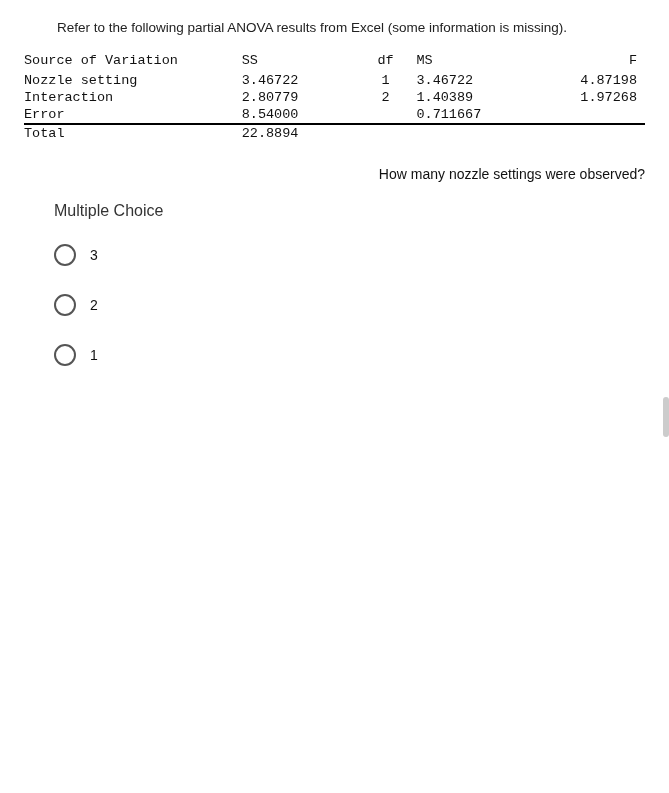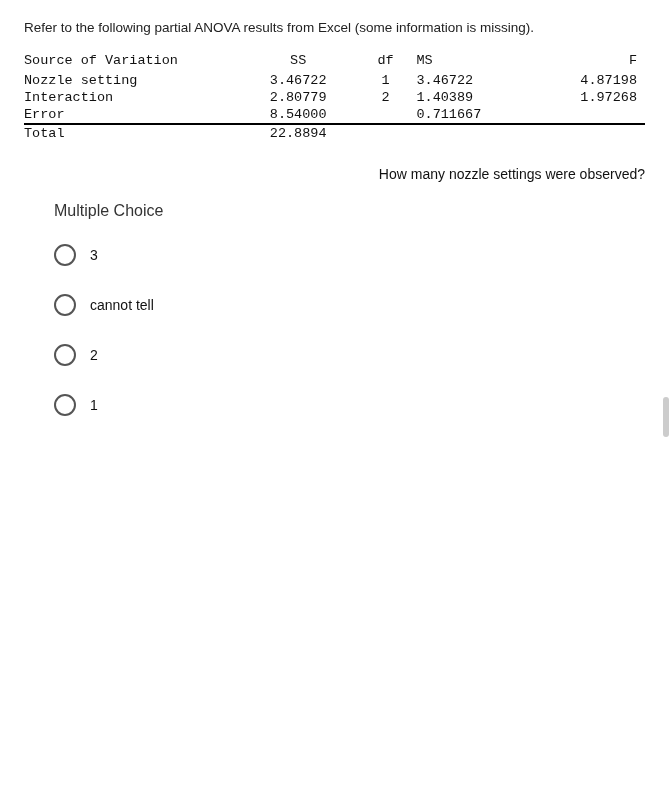--- a/index.html
+++ b/index.html
@@ -15,20 +15,21 @@
       color: #111;
       width: 669px;
       min-height: 793px;
       padding: 20px 24px;
     }
 
     .intro-text {
       font-size: 13.5px;
       color: #222;
       margin-bottom: 16px;
+      margin-left: 33px;
     }
 
     .anova-table {
       width: 100%;
       border-collapse: collapse;
       font-family: 'Courier New', Courier, monospace;
       font-size: 13.5px;
       margin-bottom: 24px;
     }
 
@@ -43,21 +44,21 @@
       padding: 1px 8px 1px 0;
       color: #111;
     }
 
     .anova-table td.col-source {
       min-width: 160px;
     }
 
     .anova-table td.col-ss,
     .anova-table th.col-ss {
-      text-align: center;
+      text-align: left;
       min-width: 90px;
     }
 
     .anova-table td.col-df,
     .anova-table th.col-df {
       text-align: center;
       min-width: 40px;
     }
 
     .anova-table td.col-ms,
@@ -181,24 +182,20 @@
 
 <p class="multiple-choice-label">Multiple Choice</p>
 
 <div class="choices-container" id="choices-container">
 <div class="choice-item">
       <div class="radio-circle"></div>
       <span class="choice-label">3</span>
     </div>
     <div class="choice-item">
       <div class="radio-circle"></div>
-      <span class="choice-label">cannot tell</span>
-    </div>
-    <div class="choice-item">
-      <div class="radio-circle"></div>
       <span class="choice-label">2</span>
     </div>
     <div class="choice-item">
       <div class="radio-circle"></div>
       <span class="choice-label">1</span>
     </div>
   </div>
 
 <div class="scrollbar-hint"></div>
 

